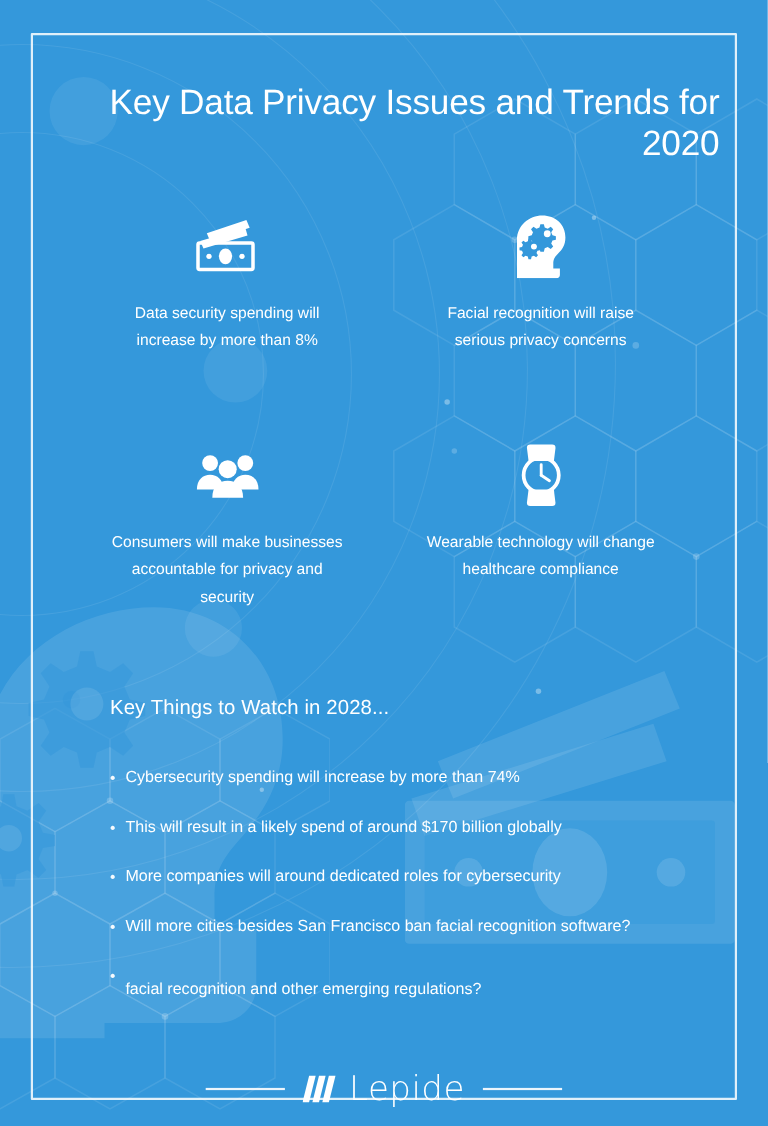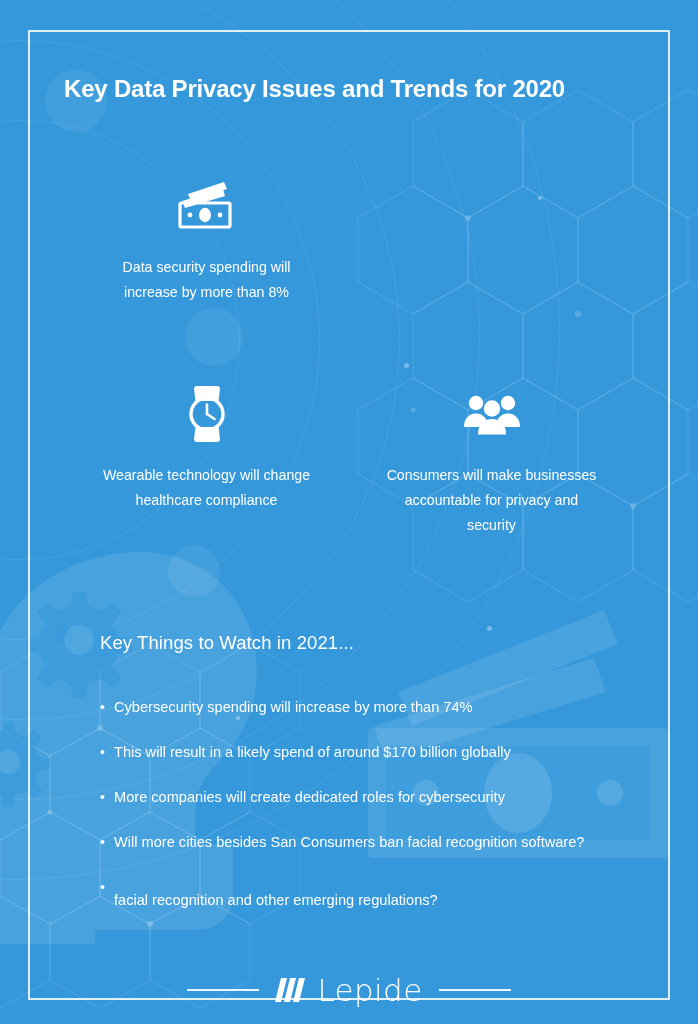--- a/index.html
+++ b/index.html
@@ -51,26 +51,27 @@
   }
 
   
   #content { position: relative; width: 100%; height: 100%; }
 
   #page-title {
     position: absolute;
     left: 64px; top: 75px;
     width: 590px;
     color: #ffffff;
-    font-size: 24px;
-    font-weight: bold;
+    font-size: 32px;
+    font-weight: normal;
     letter-spacing: -0.2px;
-  }
-
-  .cards { position: absolute; left: 64px; top: 175px; width: 570px; }
+    text-align: right;
+  }
+
+  .cards { position: absolute; left: 64px; top: 193px; width: 570px; }
   .card-row { display: flex; }
   .card {
     width: 50%;
     display: flex;
     flex-direction: column;
     align-items: center;
     text-align: center;
   }
   .card-icon {
     height: 62px;
@@ -256,82 +257,106 @@
               </g>
               <rect x="4" y="21" width="50" height="24" rx="1.5" fill="none" stroke="#ffffff" stroke-width="3.2"></rect>
               <ellipse cx="29" cy="33" rx="6" ry="7.2" fill="#ffffff"></ellipse>
               <circle cx="14" cy="33" r="2.4" fill="#ffffff"></circle>
               <circle cx="44" cy="33" r="2.4" fill="#ffffff"></circle>
             </svg>
           </div>
           <div class="card-text">Data security spending will increase by more than 8%</div>
         </div>
 
-
-      </div>
-
-      <div class="card-row row2">
-
         <div class="card">
           <div class="card-icon">
-            <svg width="46" height="58" viewBox="0 0 46 58">
-              <g fill="#ffffff">
-                <path d="M13 1 h20 a3 3 0 0 1 3 3 l-1.5 12 h-23 L10 4 a3 3 0 0 1 3 -3 z"></path>
-                <path d="M11.5 42 h23 L36 54 a3 3 0 0 1 -3 3 h-20 a3 3 0 0 1 -3 -3 z"></path>
-              </g>
-              <circle cx="23" cy="29" r="16" fill="none" stroke="#ffffff" stroke-width="3.4"></circle>
-              <g stroke="#ffffff" stroke-width="2.6" stroke-linecap="round">
-                <line x1="23" y1="29" x2="23" y2="19.5"></line>
-                <line x1="23" y1="29" x2="30.5" y2="34"></line>
-              </g>
+            <svg width="52" height="58" viewBox="0 0 52 58">
+              <path d="M4 23 C4 10 15 1 27 1 C39 1 48 9 48 21 C48 28 45 32 41 36
+                       C38 39 37 41 37 45 L37 49 L43 49 L43 55 C43 56.6 41.8 58 40 58
+                       L24 58 L24 58 L4 58 Z" fill="#ffffff"></path>
+              <g fill="#3498db">
+                <path d="M30 9 l4.4 0 1.1 4.3 3.8 1.6 3.8 -2.5 3.1 3.1 -2.5 3.8 1.6 3.8 4.3 1.1 0 4.4
+                         -4.3 1.1 -1.6 3.8 2.5 3.8 -3.1 3.1 -3.8 -2.5 -3.8 1.6 -1.1 4.3 -4.4 0 -1.1 -4.3
+                         -3.8 -1.6 -3.8 2.5 -3.1 -3.1 2.5 -3.8 -1.6 -3.8 -4.3 -1.1 0 -4.4 4.3 -1.1
+                         1.6 -3.8 -2.5 -3.8 3.1 -3.1 3.8 2.5 3.8 -1.6z" transform="translate(-5,-2) scale(0.72) translate(12,6)"></path>
+              </g>
+              <circle cx="31.5" cy="17.5" r="3.1" fill="#ffffff"></circle>
+              <g fill="#3498db">
+                <path d="M16 23 l3.8 0 0.9 3.7 3.3 1.4 3.3 -2.2 2.7 2.7 -2.2 3.3 1.4 3.3 3.7 0.9 0 3.8
+                         -3.7 0.9 -1.4 3.3 2.2 3.3 -2.7 2.7 -3.3 -2.2 -3.3 1.4 -0.9 3.7 -3.8 0 -0.9 -3.7
+                         -3.3 -1.4 -3.3 2.2 -2.7 -2.7 2.2 -3.3 -1.4 -3.3 -3.7 -0.9 0 -3.8 3.7 -0.9
+                         1.4 -3.3 -2.2 -3.3 2.7 -2.7 3.3 2.2 3.3 -1.4z" transform="translate(2,4) scale(0.62) translate(4,6)"></path>
+              </g>
+              <circle cx="19.4" cy="29.2" r="2.7" fill="#ffffff"></circle>
             </svg>
           </div>
-          <div class="card-text">Wearable technology will change healthcare compliance</div>
+          <div class="card-text">Facial recognition will raise serious privacy concerns</div>
         </div>
+
+      </div>
+
+      <div class="card-row row2">
 
         <div class="card">
           <div class="card-icon">
             <svg width="58" height="42" viewBox="0 0 58 42">
               <g fill="#ffffff">
                 <circle cx="13" cy="10" r="7.2"></circle>
                 <path d="M1 34 C1 25 6.5 20.5 13 20.5 C19.5 20.5 25 25 25 34 Z"></path>
                 <circle cx="45" cy="10" r="7.2"></circle>
                 <path d="M33 34 C33 25 38.5 20.5 45 20.5 C51.5 20.5 57 25 57 34 Z"></path>
                 <circle cx="29" cy="15.5" r="8.2"></circle>
                 <path d="M15 41.5 C15 31 21 26 29 26 C37 26 43 31 43 41.5 Z"></path>
               </g>
             </svg>
           </div>
           <div class="card-text">Consumers will make businesses accountable for privacy and security</div>
         </div>
 
+        <div class="card">
+          <div class="card-icon">
+            <svg width="46" height="58" viewBox="0 0 46 58">
+              <g fill="#ffffff">
+                <path d="M13 1 h20 a3 3 0 0 1 3 3 l-1.5 12 h-23 L10 4 a3 3 0 0 1 3 -3 z"></path>
+                <path d="M11.5 42 h23 L36 54 a3 3 0 0 1 -3 3 h-20 a3 3 0 0 1 -3 -3 z"></path>
+              </g>
+              <circle cx="23" cy="29" r="16" fill="none" stroke="#ffffff" stroke-width="3.4"></circle>
+              <g stroke="#ffffff" stroke-width="2.6" stroke-linecap="round">
+                <line x1="23" y1="29" x2="23" y2="19.5"></line>
+                <line x1="23" y1="29" x2="30.5" y2="34"></line>
+              </g>
+            </svg>
+          </div>
+          <div class="card-text">Wearable technology will change healthcare compliance</div>
+        </div>
+
       </div>
     </div>
 
     <div id="watch-section">
-      <div id="watch-heading">Key Things to Watch in 2021...</div>
+      <div id="watch-heading">Key Things to Watch in 2028...</div>
 
       <div class="bullet-item">
         <span class="bullet-dot">•</span>
         <span class="bullet-text">Cybersecurity spending will increase by more than 74%</span>
       </div>
 
       <div class="bullet-item">
         <span class="bullet-dot">•</span>
         <span class="bullet-text">This will result in a likely spend of around $170 billion globally</span>
       </div>
 
       <div class="bullet-item">
         <span class="bullet-dot">•</span>
-        <span class="bullet-text">More companies will create dedicated roles for cybersecurity</span>
-      </div>
-
-      <div class="bullet-item">
-        <span class="bullet-dot">•</span>
-        <span class="bullet-text">Will more cities besides San Consumers ban facial recognition software?</span>
+        <span class="bullet-text">More companies will around dedicated roles for cybersecurity</span>
+      </div>
+
+      <div class="bullet-item">
+        <span class="bullet-dot">•</span>
+        <span class="bullet-text">Will more cities besides San Francisco ban facial recognition software?</span>
       </div>
 
       <div class="bullet-item">
         <span class="bullet-dot">•</span>
         <span class="bullet-text">
           <span class="second-line">facial recognition and other emerging regulations?</span>
         </span>
       </div>
     </div>
 

